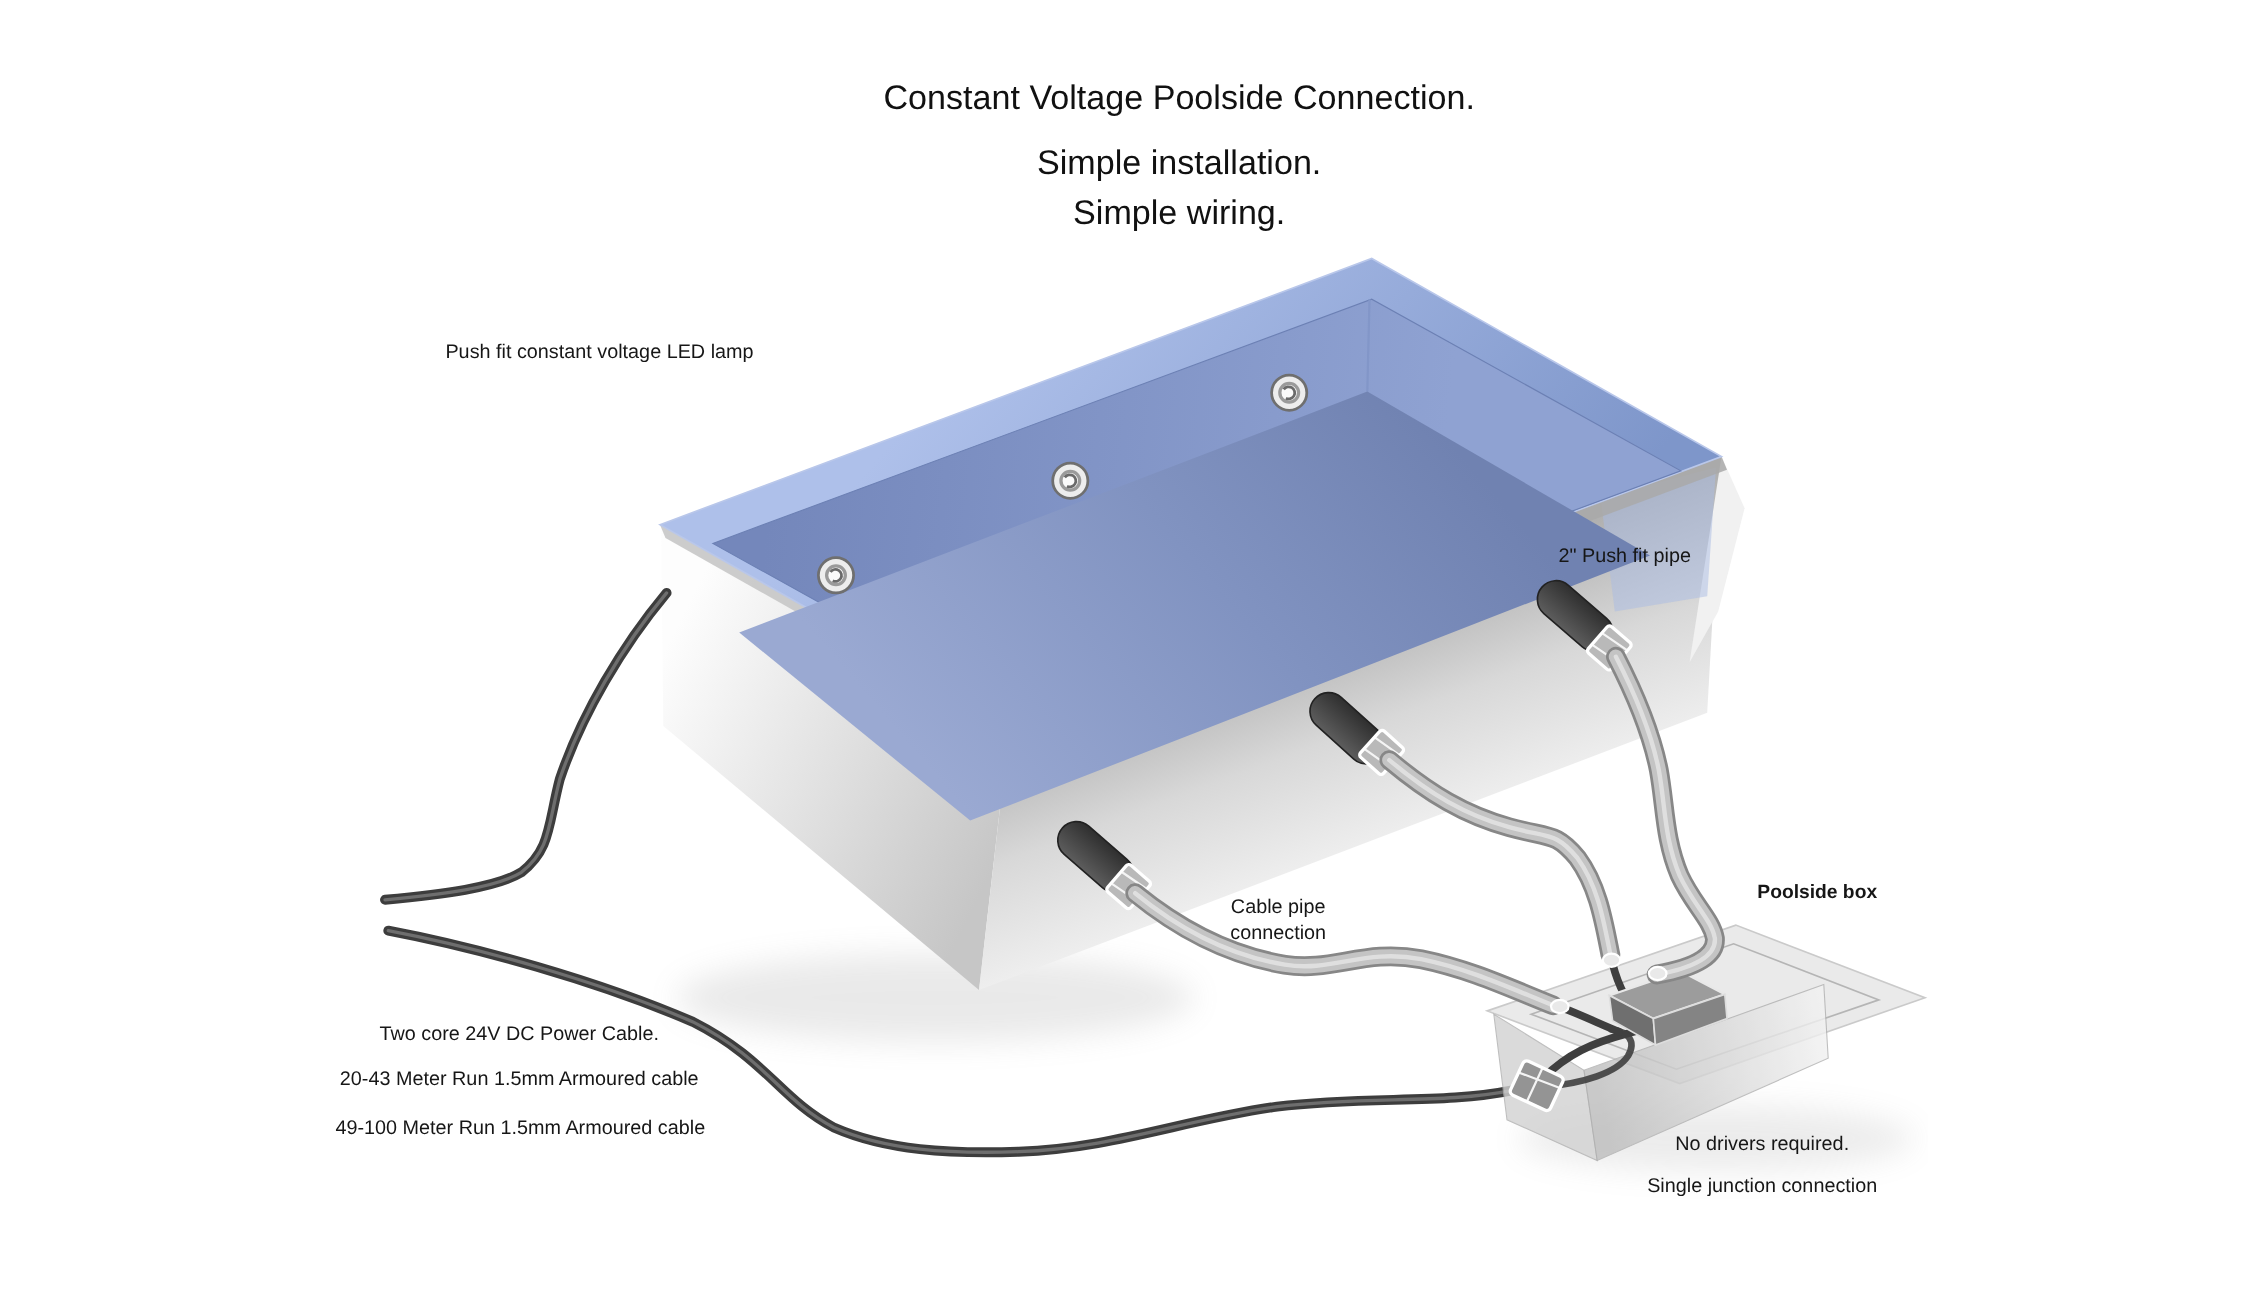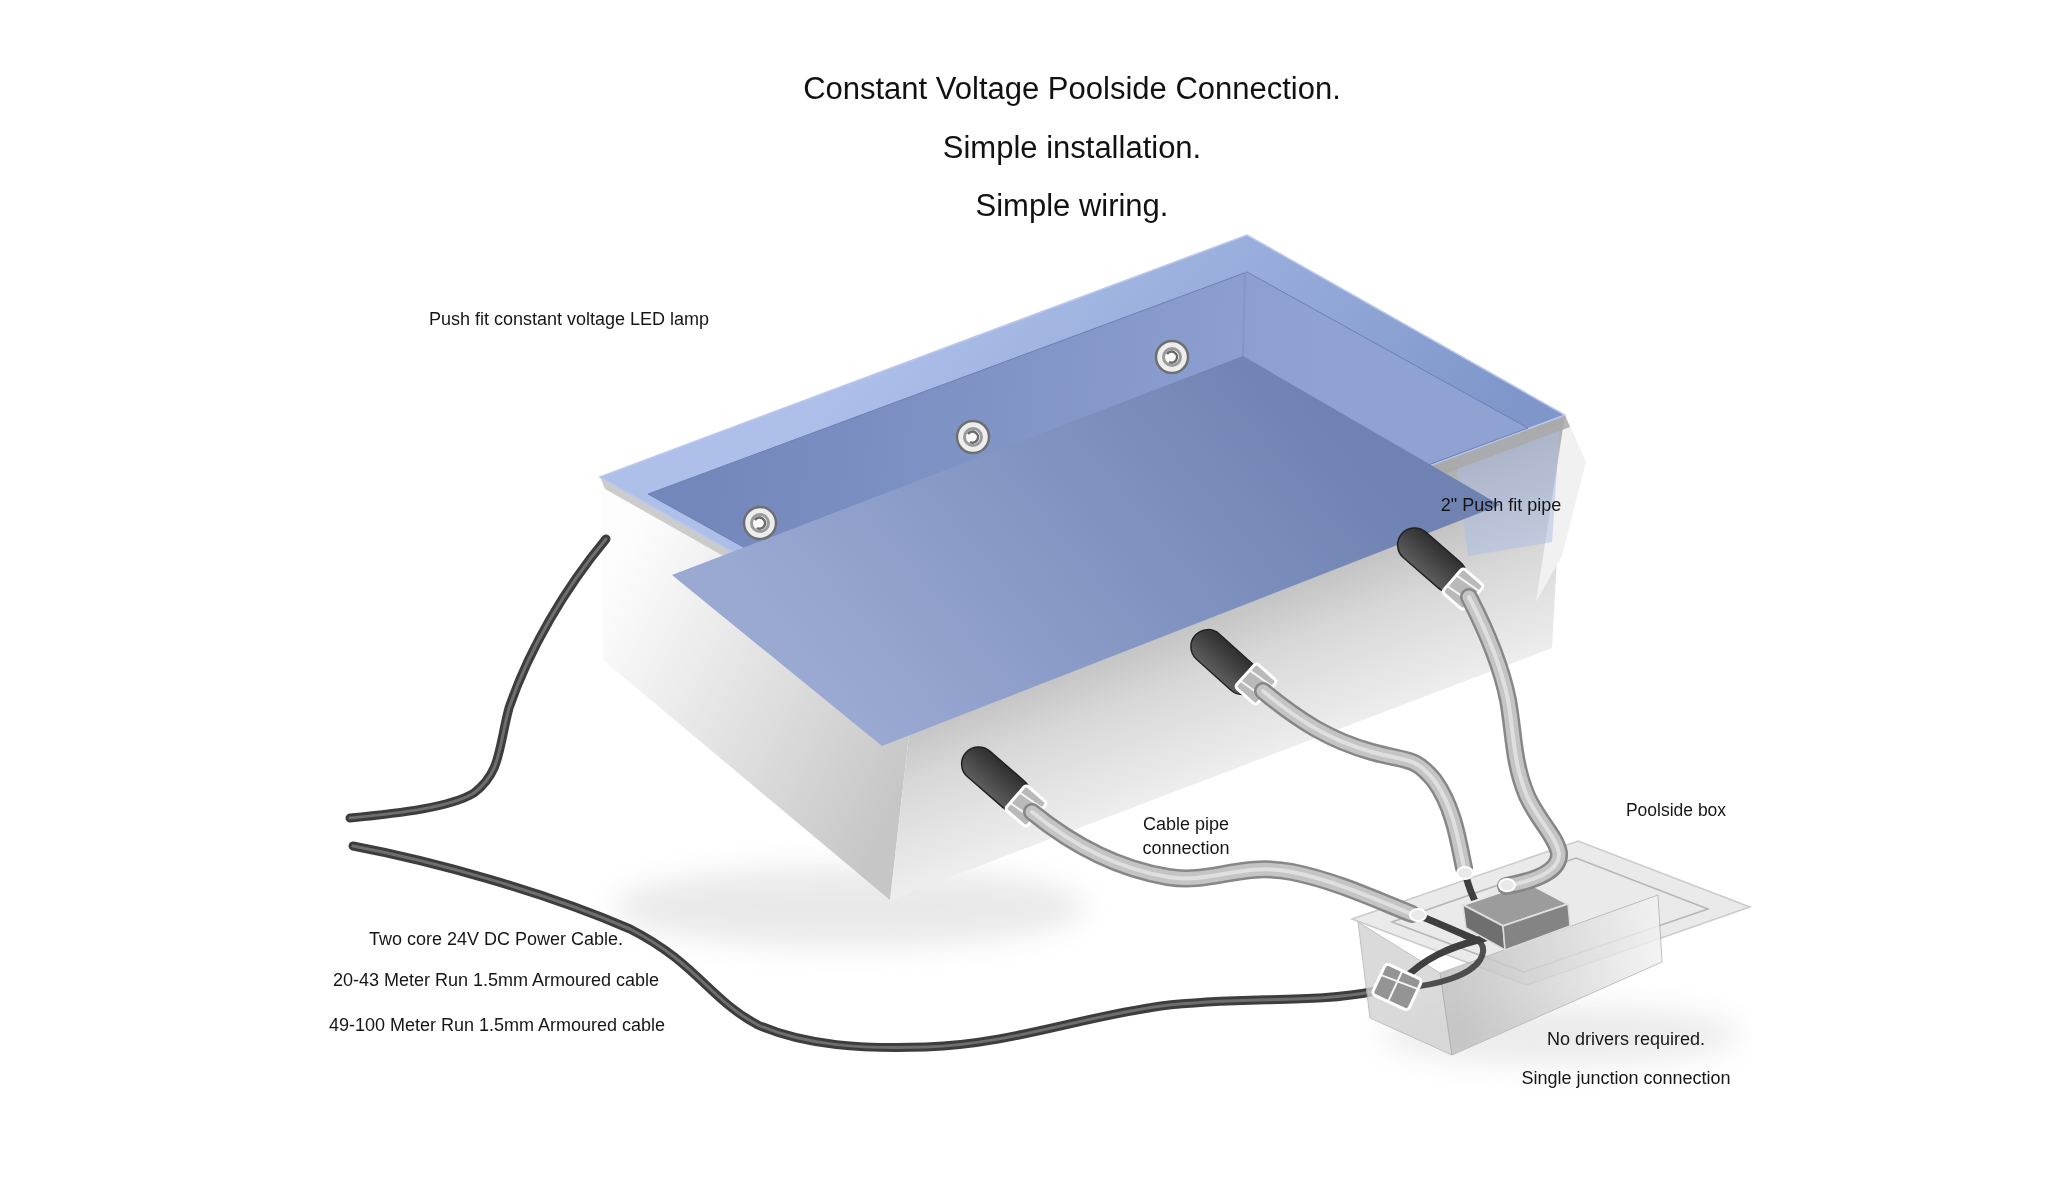--- a/index.html
+++ b/index.html
@@ -4,22 +4,22 @@
 <style>
   html,body { margin:0; padding:0; background:#ffffff; }
   .canvas {
     position:relative; width:1753px; height:1180px; background:#ffffff;
     font-family:"Liberation Sans", sans-serif; color:#161616; overflow:hidden;
   }
   svg.diagram { position:absolute; left:0; top:0; }
   .lbl { position:absolute; text-align:center; color:#161616; line-height:1.25; }
   .title-line { position:absolute; left:322px; width:1500px; text-align:center;
                 font-size:31px; color:#111; }
-  .small { font-size:18px;margin-left:24px; }
-  .bold  { font-weight:normal; }
+  .small { font-size:18px; }
+  .bold  { font-weight:bold; }
 </style>
 </head>
 <body>
 
 <div class="canvas">
 
   <svg class="diagram" width="2058" height="1180" viewBox="0 0 2058 1180">
     <defs>
       <linearGradient id="rimGrad" gradientUnits="userSpaceOnUse" x1="900" y1="300" x2="1300" y2="650">
         <stop offset="0" stop-color="#AEC0EA"></stop>
@@ -169,21 +169,21 @@
     </g>
 
     <g transform="translate(1397,987) rotate(25)">
       <rect x="-20" y="-17" width="40" height="34" rx="4" fill="#949494" stroke="#FFFFFF" stroke-width="3"></rect>
       <path d="M -2,-17 L -2,17 M -20,-4 L 20,-7" stroke="#FFFFFF" stroke-width="2" opacity="0.9"></path>
     </g>
   </svg>
 
   <div class="title-line" style="top:71px">Constant Voltage Poolside Connection.</div>
   <div class="title-line" style="top:130px">Simple installation.</div>
-  <div class="title-line" style="top:188px">Simple wiring.</div>
+  <div class="title-line" style="top:176px">Simple wiring.</div>
 
   <div class="lbl small" style="left:310px; top:308px; width:470px">Push fit constant voltage LED lamp</div>
 
   <div class="lbl small" style="left:1411px; top:492px; width:132px; line-height:27px">2" Push fit pipe</div>
 
   <div class="lbl small" style="left:1096px; top:812px; width:132px; line-height:24px">Cable pipe connection</div>
 
   <div class="lbl small bold" style="left:1502px; top:800px; width:300px; font-size:17.5px">Poolside box</div>
 
   <div class="lbl small" style="left:222px; top:928px; width:500px">Two core 24V DC Power Cable.</div>

